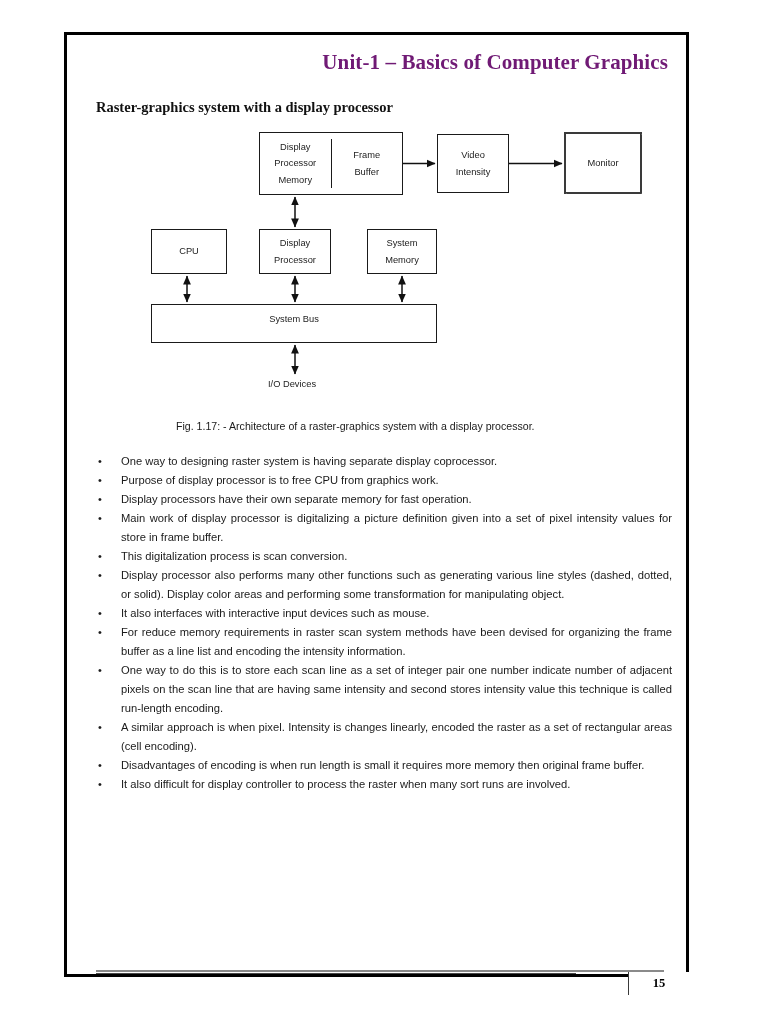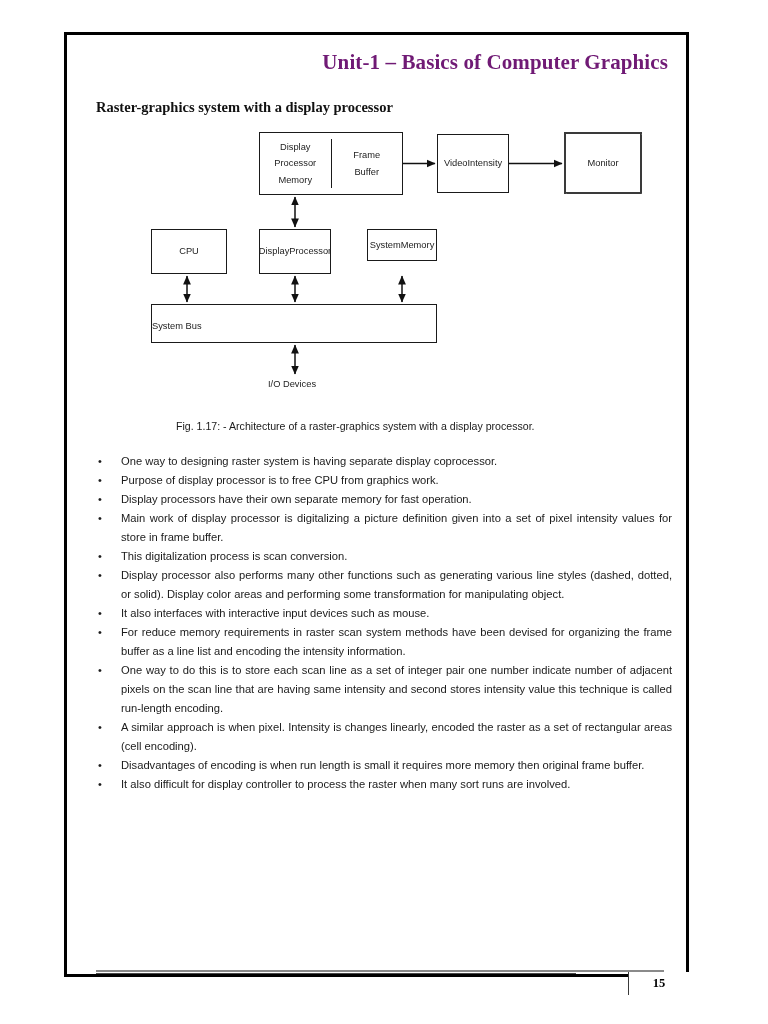--- a/index.html
+++ b/index.html
@@ -62,20 +62,21 @@
     width: 768px;
     height: 1024px;
     pointer-events: none;
   }
   .dbox {
     position: absolute;
     border: 1.4px solid #1a1a1a;
     box-sizing: border-box;
     background: #fff;
     display: flex;
+    flex-direction: column;
     align-items: center;
     justify-content: center;
     font-size: 9.3px;
     color: #222;
     line-height: 1.75;
     text-align: center;
   }
   .dbox span { display: block; white-space: nowrap; }
 
   
@@ -108,21 +109,21 @@
     border: 1.2px solid #3a3a3a;
     box-sizing: border-box;
     background: #fff;
     display: flex; align-items: center; justify-content: center;
     font-size: 9.3px; color: #222;
     z-index: 2;
   }
 
   #box-cpu { left: 151px; top: 229px; width: 76px; height: 45px; }
   #box-display-processor { left: 259px; top: 229px; width: 72px; height: 45px; }
-  #box-system-memory { left: 367px; top: 229px; width: 70px; height: 32px; text-align: center; }
+  #box-system-memory { left: 367px; top: 229px; width: 70px; height: 45px; text-align: center; }
 
   #box-system-bus {
     left: 151px; top: 304px; width: 286px; height: 39px;
     justify-content: flex-start; padding-top: 6px;
   }
 
   #label-io {
     position: absolute;
     left: 268px; top: 379px;
     font-size: 9.3px; color: #222;

